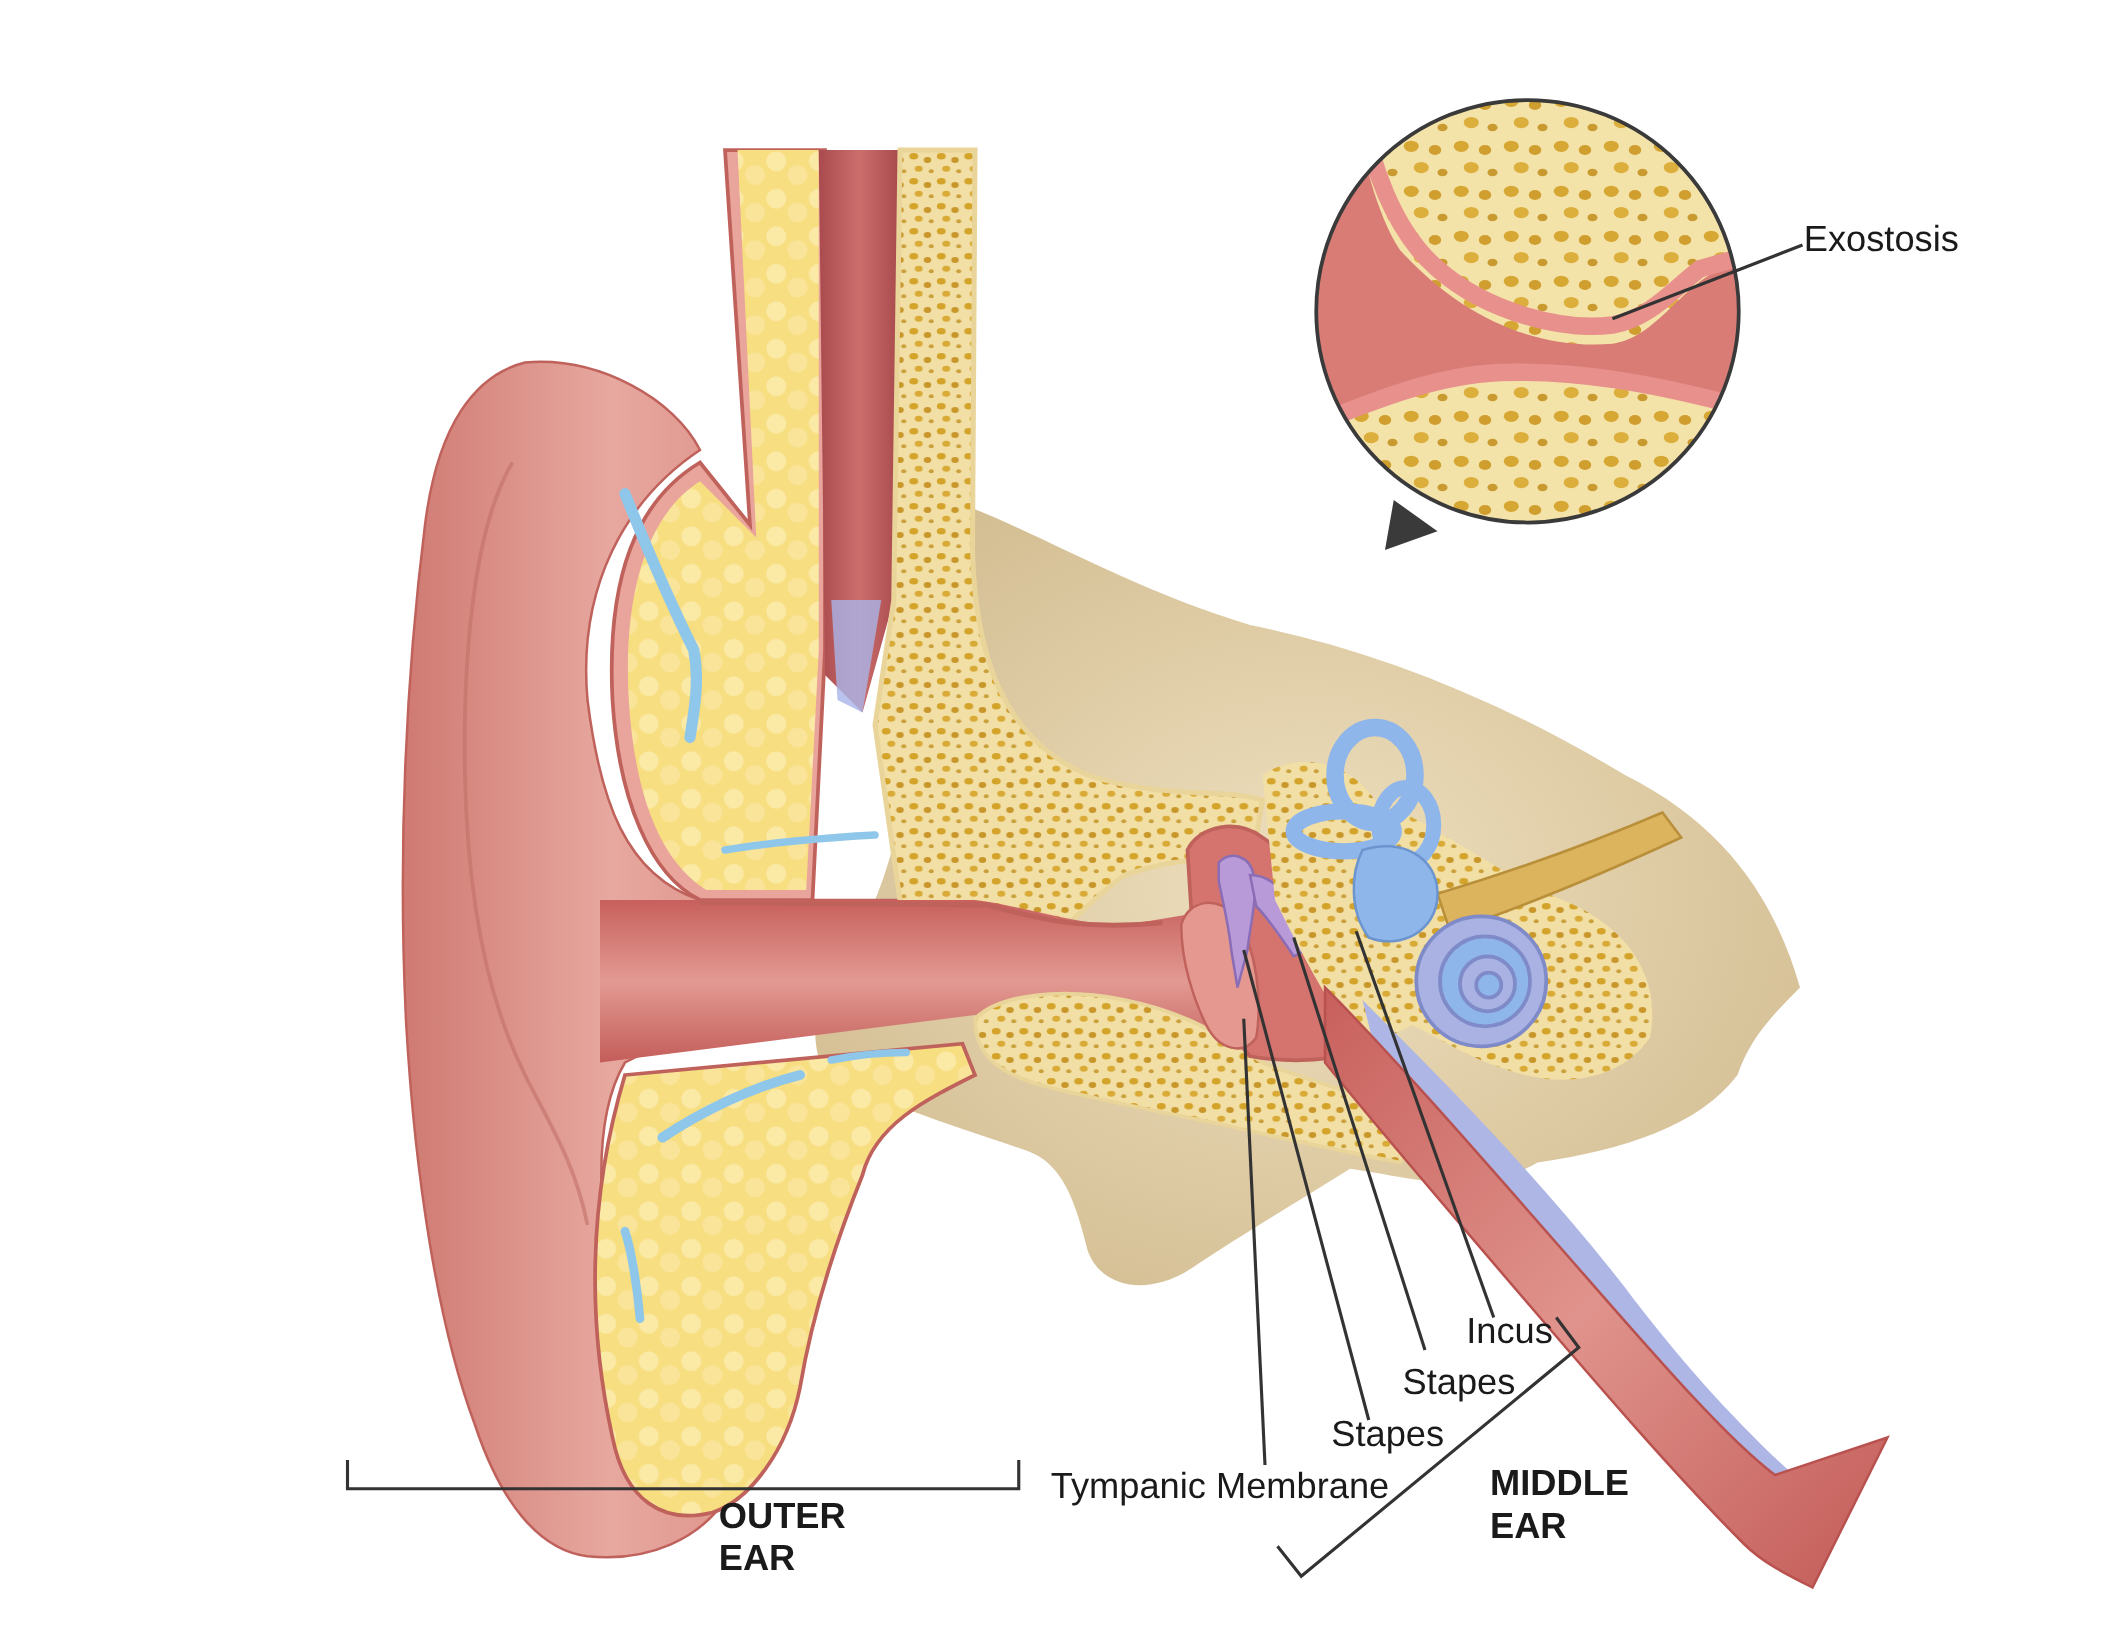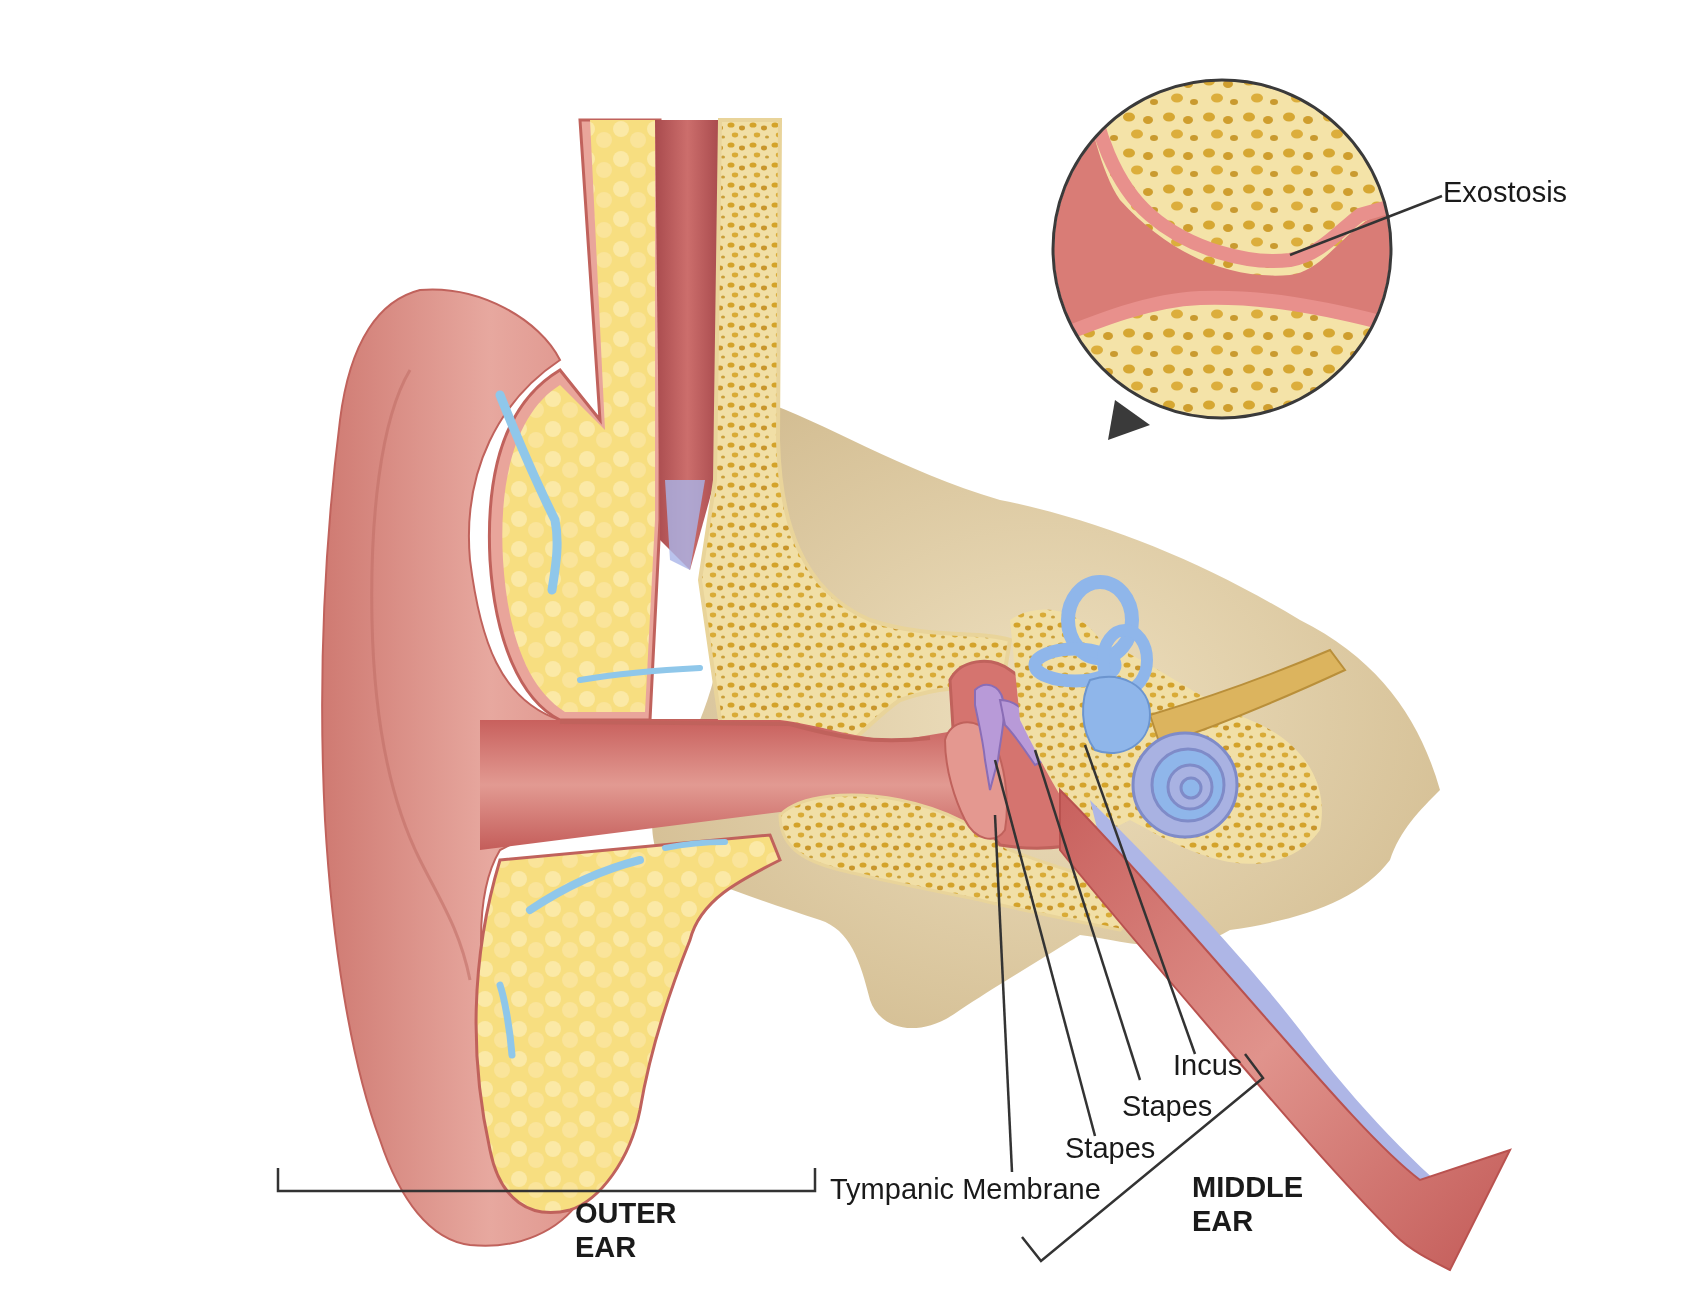--- a/index.html
+++ b/index.html
@@ -1,20 +1,20 @@
 <!DOCTYPE html>
 <html><head>
 <meta charset="utf-8">
 <style>
   html, body { margin:0; padding:0; background:#ffffff; }
   body { width:1700px; height:1313px; position:relative; overflow:hidden; font-family:"Liberation Sans", sans-serif; }
   #stage { position:absolute; left:0; top:0; width:1680px; height:1313px; }
   .label { position:absolute; color:#1a1a1a; font-size:29px; line-height:1.18; white-space:nowrap; }
   .label.bold { font-weight:bold; text-align:left; font-size:29px; }
-  .label.center { }
+  .label.center { text-align:center; }
 </style>
 </head>
 <body>
 
 <div id="stage">
 <svg width="1700" height="1313" viewBox="0 0 1700 1313" xmlns="http://www.w3.org/2000/svg">
   <defs>
     <pattern id="spongy" width="22" height="20" patternUnits="userSpaceOnUse">
       <rect width="22" height="20" fill="#f1dfa6"></rect>
       <ellipse cx="5" cy="5" rx="3.5" ry="2.6" fill="#d4a32a"></ellipse>

